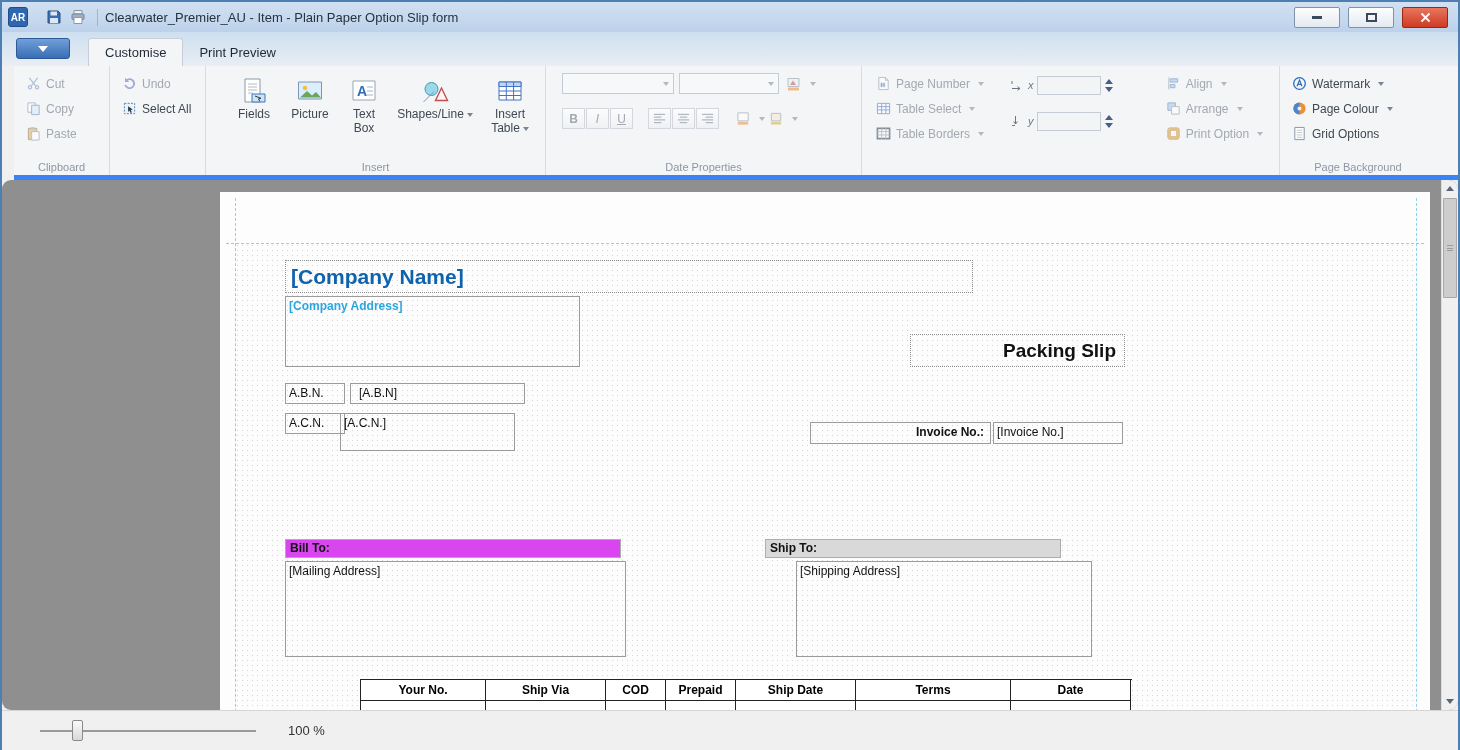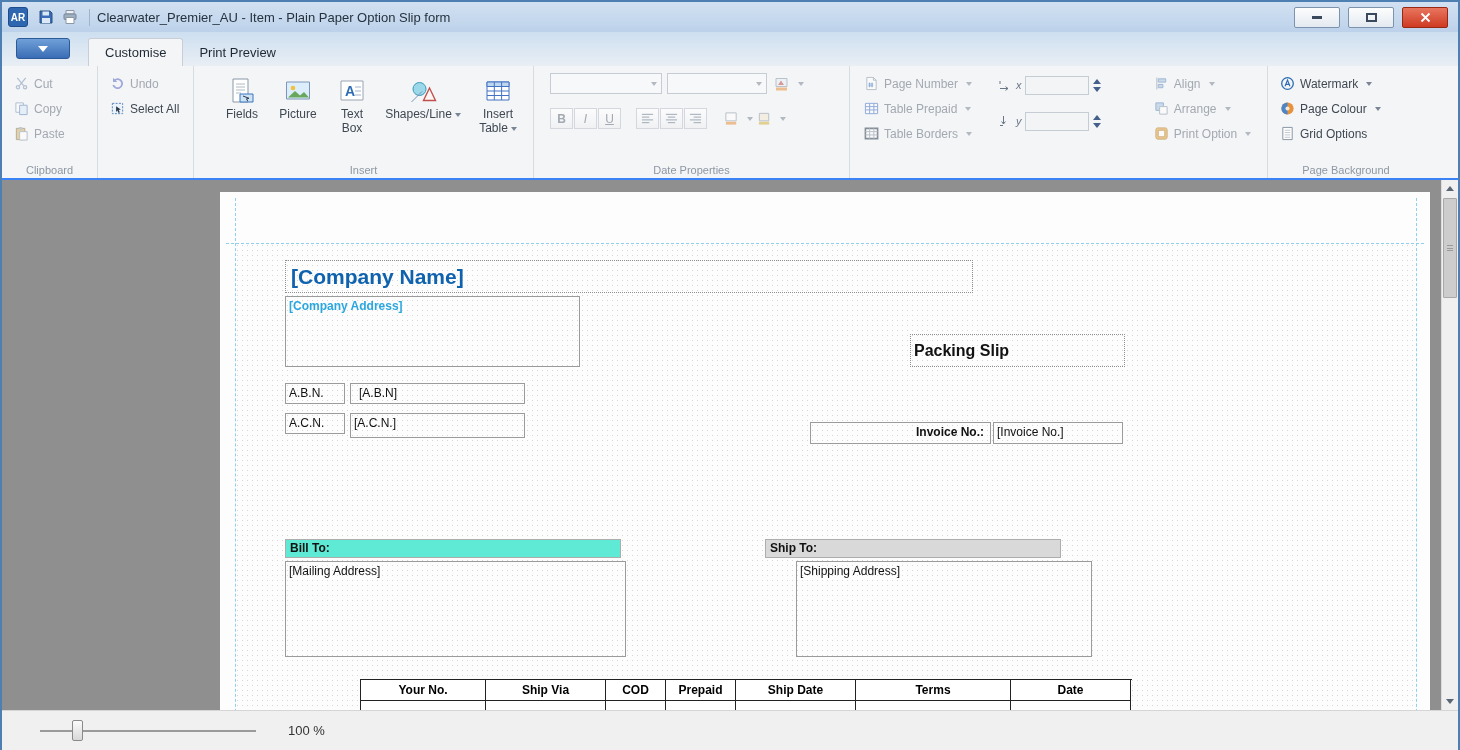--- a/index.html
+++ b/index.html
@@ -1,39 +1,39 @@
 <!DOCTYPE html>
 <html><head>
 <meta charset="utf-8">
 <style>
   * { margin:0; padding:0; box-sizing:border-box; }
   html,body { width:1460px; height:750px; overflow:hidden; font-family:"Liberation Sans","DejaVu Sans",sans-serif; }
   .window { width:1460px; height:750px; border:2px solid #4d7fb3; background:#f0f0f0; position:relative; }
 
   
   .titlebar { height:30px; background:linear-gradient(#d2e1f2,#bcd2ea); display:flex; align-items:center; padding:0 6px; }
-  .app-logo { width:20px; height:20px; background:#2e66b0; border:1px solid #1f4d8c; border-radius:3px; color:#fff; font-weight:bold; font-size:10px; display:flex; align-items:center; justify-content:center; margin-right:6px; }
+  .app-logo { width:20px; height:20px; background:#2e66b0; border:1px solid #1f4d8c; border-radius:3px; color:#fff; font-weight:bold; font-size:10px; display:flex; align-items:center; justify-content:center; margin-right:14px; }
   .tb-icon { width:20px; height:20px; display:flex; align-items:center; justify-content:center; margin:0 2px; }
   .tb-sep { width:1px; height:17px; background:#9fb5cd; margin:0 7px; }
   .window-title { font-size:13px; color:#26323e; white-space:nowrap; }
   .win-controls { margin-left:auto; display:flex; gap:8px; padding-right:4px; }
   .win-btn { width:46px; height:21px; border:1px solid #7d93ab; border-radius:2px; background:linear-gradient(#fdfdfd,#e4eaf1); display:flex; align-items:center; justify-content:center; }
   .win-btn.close { background:linear-gradient(#e8765f,#cf3a22); border-color:#992812; }
   .g-min { width:10px; height:3px; background:#3a4a5c; }
   .g-max { width:11px; height:9px; border:2px solid #3a4a5c; }
 
   
   .tabstrip { height:34px; background:linear-gradient(#cddff0,#e9eef4); display:flex; align-items:flex-end; padding-left:8px; }
   .app-menu { width:54px; height:21px; margin:0 18px 7px 6px; border-radius:3px; border:1px solid #2c5a99; background:linear-gradient(#70a0d8,#3a6db5); display:flex; align-items:center; justify-content:center; }
   .app-menu .chev { width:0; height:0; border-left:5px solid transparent; border-right:5px solid transparent; border-top:6px solid #fff; }
   .tab { height:28px; padding:12px 16px; display:flex; align-items:center; font-size:13px; color:#1f2933; }
   .tab.active { background:#f4f5f7; border:1px solid #c9ced6; border-bottom:none; border-radius:3px 3px 0 0; }
 
   
-  .ribbon { height:114px; background:#f4f5f7; border-bottom:2px solid #3b82f6; display:flex; }
+  .ribbon { height:114px; background:#f4f5f7; border-bottom:5px solid #3b82f6; display:flex;margin-left:12px; }
   .rgroup { position:relative; border-right:1px solid #d8dce1; padding:5px 6px 18px 8px; }
   .rgroup-label { position:absolute; bottom:2px; left:0; right:0; text-align:center; font-size:11px; color:#8d97a3; white-space:nowrap; }
   .sbtn { display:flex; align-items:center; gap:5px; height:25px; padding:0 4px; font-size:12px; color:#3f4852; white-space:nowrap; border-radius:2px; }
   .sbtn.dis { color:#a3a9b1; }
   .sbtn.dis svg { opacity:.55; }
   .bbtn { display:flex; flex-direction:column; align-items:center; padding-top:3px; font-size:12px; color:#3f4852; text-align:center; line-height:1.15; }
   .bicon { height:34px; display:flex; align-items:center; }
   .dd { display:inline-block; width:0; height:0; border-left:3.5px solid transparent; border-right:3.5px solid transparent; border-top:4px solid #7a8594; margin-left:3px; vertical-align:middle; }
   .sbtn.dis .dd { border-top-color:#b3b9c1; }
 
@@ -54,40 +54,40 @@
   .pl-col1 { width:140px; } .pl-col2 { width:152px; padding-top:3px; } .pl-col3 { width:112px; }
   .spin-row { display:flex; align-items:center; gap:4px; height:22px; margin-bottom:14px; }
   .axis-letter { font-size:11px; color:#6a7686; font-style:italic; }
   .spinbox { width:64px; height:19px; background:#f3f4f5; border:1px solid #c6ccd4; }
   .spin-arrows { display:flex; flex-direction:column; gap:3px; }
   .sp-up { width:0; height:0; border-left:4px solid transparent; border-right:4px solid transparent; border-bottom:5px solid #44608a; }
   .sp-dn { width:0; height:0; border-left:4px solid transparent; border-right:4px solid transparent; border-top:5px solid #44608a; }
   .g-pagebg { width:156px; border-right:none; }
 
   
-  .canvas { position:relative; height:530px; background:#8f8f8f; overflow:hidden; }
+  .canvas { position:relative; height:530px; background:#8f8f8f; overflow:hidden;border-radius:9px; }
   .page { position:absolute; left:218px; top:12px; width:1210px; height:600px; background:#fdfdfd; }
   .grid-area { position:absolute; left:15px; top:51px; right:14px; bottom:0;
     background-image:radial-gradient(circle,#d6d6d6 0.7px,rgba(0,0,0,0) 0.9px); background-size:5px 5px; }
   .mline-h { position:absolute; left:6px; right:6px; top:51px; border-top:1px dashed #8fd0ee; }
   .mline-vl { position:absolute; left:15px; top:6px; bottom:0; border-left:1px dashed #8fd0ee; }
   .mline-vr { position:absolute; left:1196px; top:6px; bottom:0; border-left:1px dashed #8fd0ee; }
 
   .fbox { position:absolute; border:1px solid #9b9b9b; font-size:12px; color:#111; padding:2px 3px; overflow:hidden; }
   .fbox.dotted { border-style:dotted; border-color:#8f8f8f; }
   .f-company-name { left:65px; top:68px; width:688px; height:33px; font-size:21px; font-weight:bold; color:#0f62ae; line-height:27px; padding-left:5px; }
   .f-company-address { left:65px; top:104px; width:295px; height:71px; font-weight:bold; color:#2ba7e0; }
-  .f-title { left:690px; top:142px; width:215px; height:33px; font-size:16px; font-weight:bold; line-height:27px; padding-right:8px; }
+  .f-title { left:690px; top:142px; width:215px; height:33px; font-size:19px; font-weight:bold; text-align:right; line-height:27px; padding-right:8px; }
   .f-abn-l { left:65px; top:191px; width:60px; height:21px; }
   .f-abn-v { left:130px; top:191px; width:175px; height:21px;padding-left:8px; }
   .f-acn-l { left:65px; top:221px; width:60px; height:21px; }
-  .f-acn-v { left:130px; top:221px; width:175px; height:25px; }
+  .f-acn-v { left:120px; top:221px; width:175px; height:38px; }
   .f-inv-l { left:590px; top:230px; width:181px; height:22px; font-weight:bold; text-align:right; padding-right:6px; }
   .f-inv-v { left:773px; top:230px; width:130px; height:22px; }
-  .f-billto { left:65px; top:347px; width:336px; height:19px; background:#5eead4; border-color:#adadad; font-weight:bold; padding:1px 4px; }
+  .f-billto { left:65px; top:347px; width:336px; height:19px; background:#d946ef; border-color:#adadad; font-weight:bold; padding:1px 4px; }
   .f-mailing { left:65px; top:369px; width:341px; height:96px; }
   .f-shipto { left:545px; top:347px; width:296px; height:19px; background:#d9d9d9; border-color:#adadad; font-weight:bold; padding:1px 4px; }
   .f-shipping { left:576px; top:369px; width:296px; height:96px; }
 
   .ptable { position:absolute; left:140px; top:487px; width:772px; border-top:1px solid #222; border-left:1px solid #222; background:#fff; }
   .pt-row { display:flex; }
   .pt-cell { border-right:1px solid #222; border-bottom:1px solid #222; height:21px; font-size:12px; font-weight:bold; display:flex; align-items:center; justify-content:center; }
   .pt-body .pt-cell { height:40px; border-bottom:none; font-weight:normal; }
   .pt-cell:nth-child(1){width:125px} .pt-cell:nth-child(2){width:120px}
   .pt-cell:nth-child(3){width:60px}  .pt-cell:nth-child(4){width:70px}
@@ -335,21 +335,21 @@
               <path d="M5.8 7v5M8.6 7v5M4.8 8.5h5M4.8 10.5h5" stroke="#3a76c0"></path>
             </svg>
           <span>Page Number</span>
             <i class="dd"></i>
         </div>
         <div class="sbtn dis">
           <svg width="15" height="15" viewBox="0 0 16 16">
               <rect x="1.5" y="2.5" width="13" height="11" fill="#fff" stroke="#4472c4"></rect>
               <path d="M1.5 6h13M1.5 9.5h13M6 2.5v11M10.5 2.5v11" stroke="#4472c4"></path>
             </svg>
-          <span>Table Prepaid</span>
+          <span>Table Select</span>
             <i class="dd"></i>
         </div>
         <div class="sbtn dis">
           <svg width="15" height="15" viewBox="0 0 16 16">
               <rect x="1.5" y="2.5" width="13" height="11" fill="#fff" stroke="#2b3a4a" stroke-width="1.6"></rect>
               <path d="M1.5 6h13M1.5 9.5h13M6 2.5v11M10.5 2.5v11" stroke="#8a97a5"></path>
             </svg>
           <span>Table Borders</span>
             <i class="dd"></i>
         </div>

